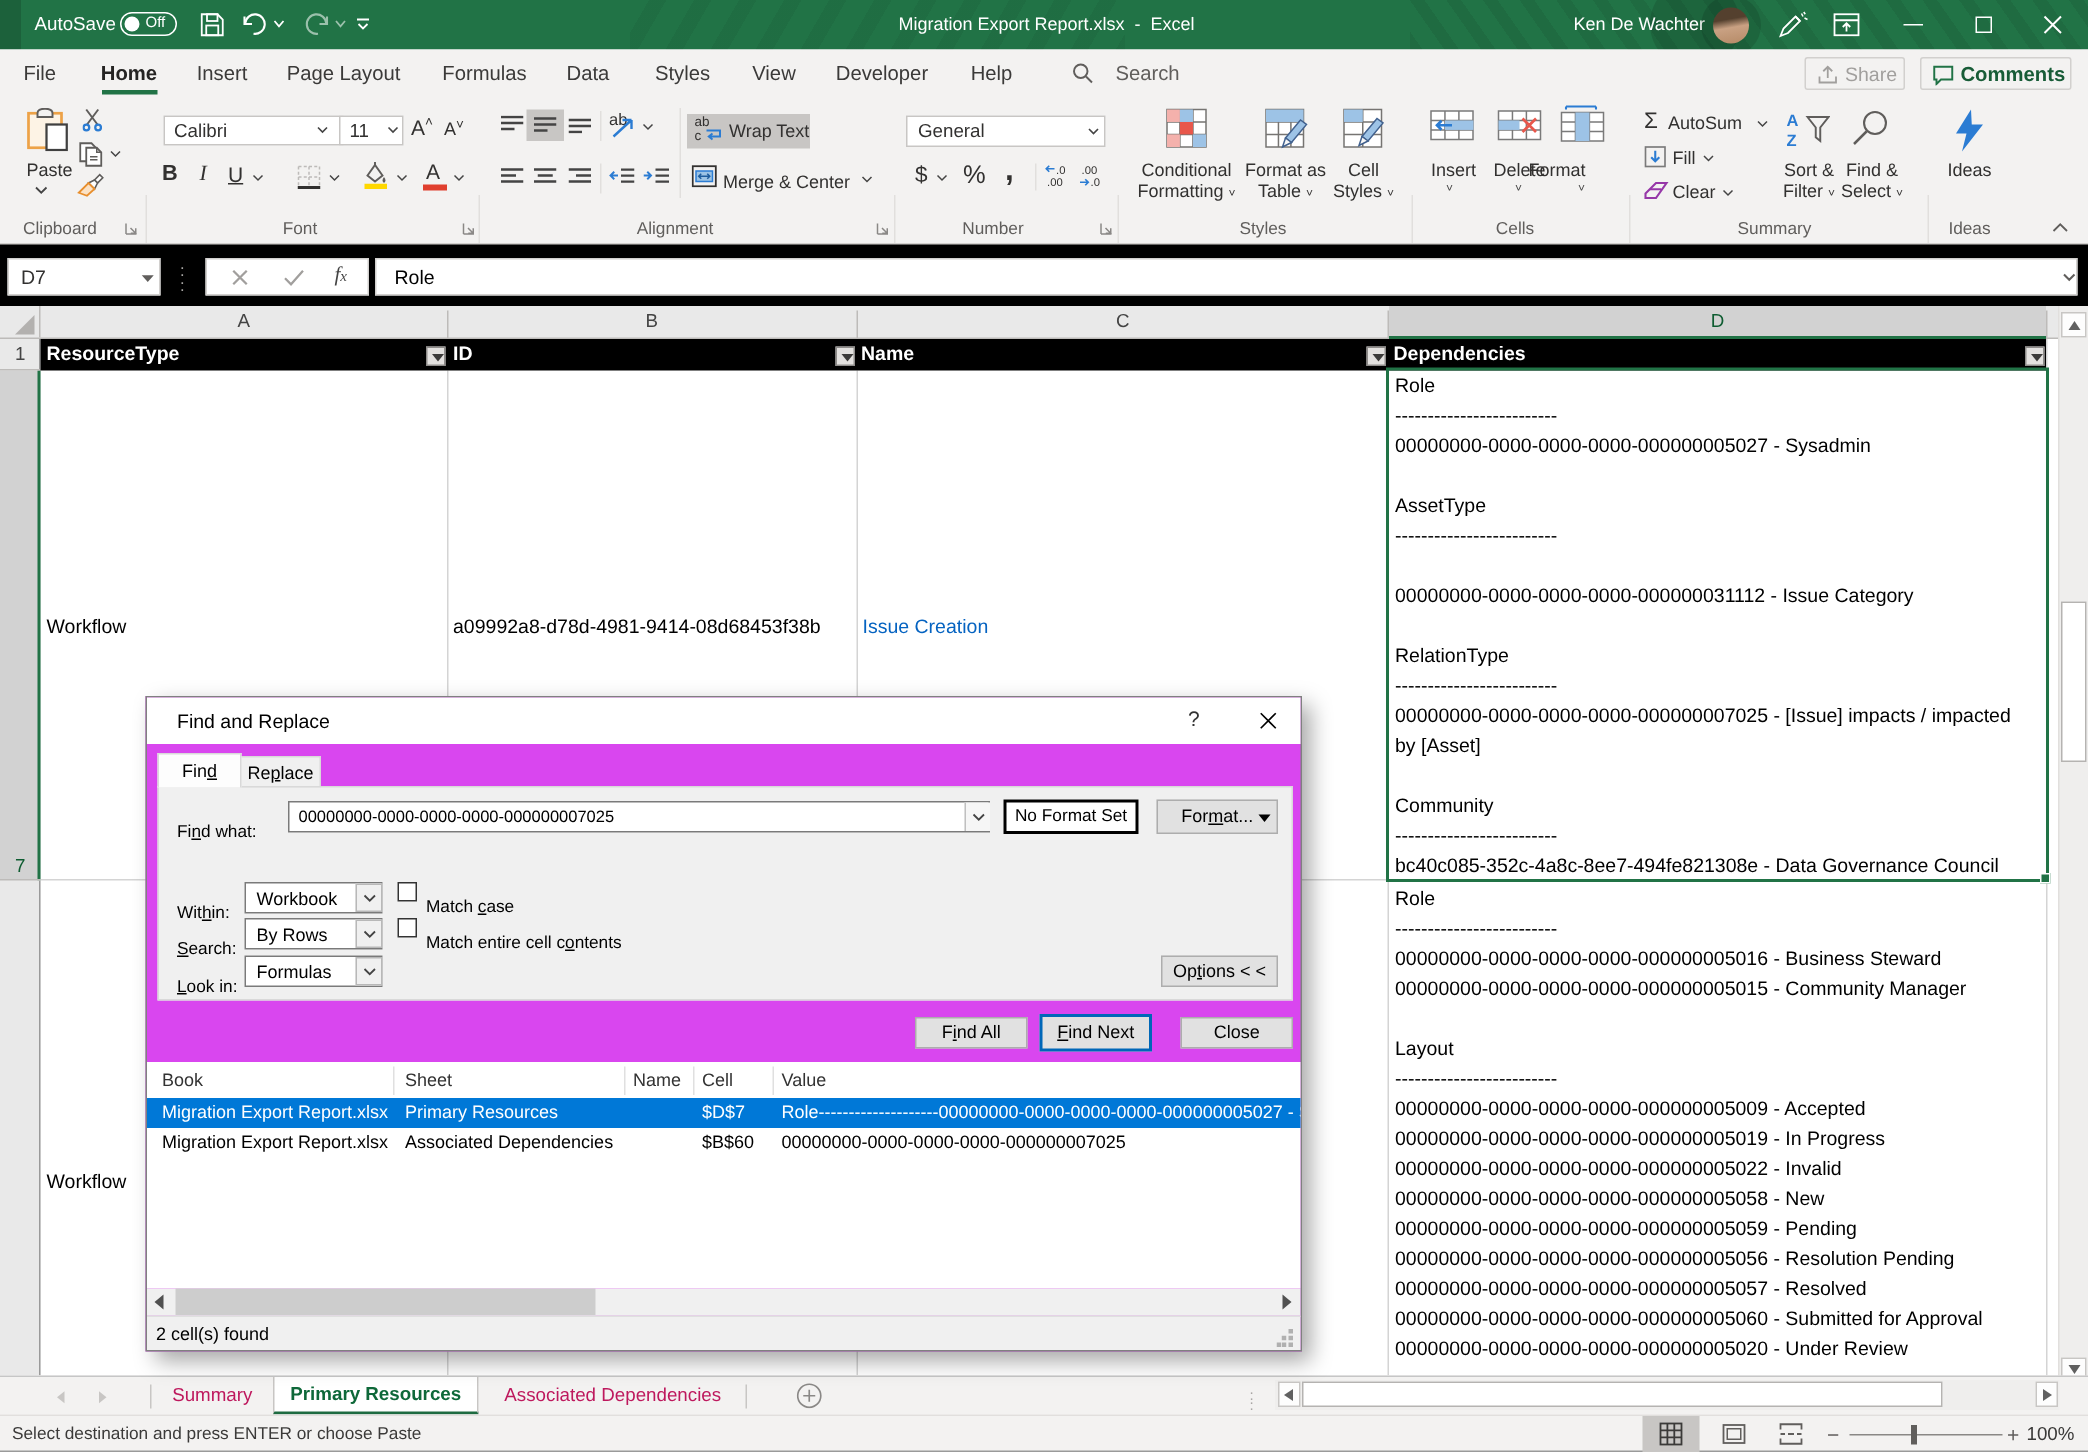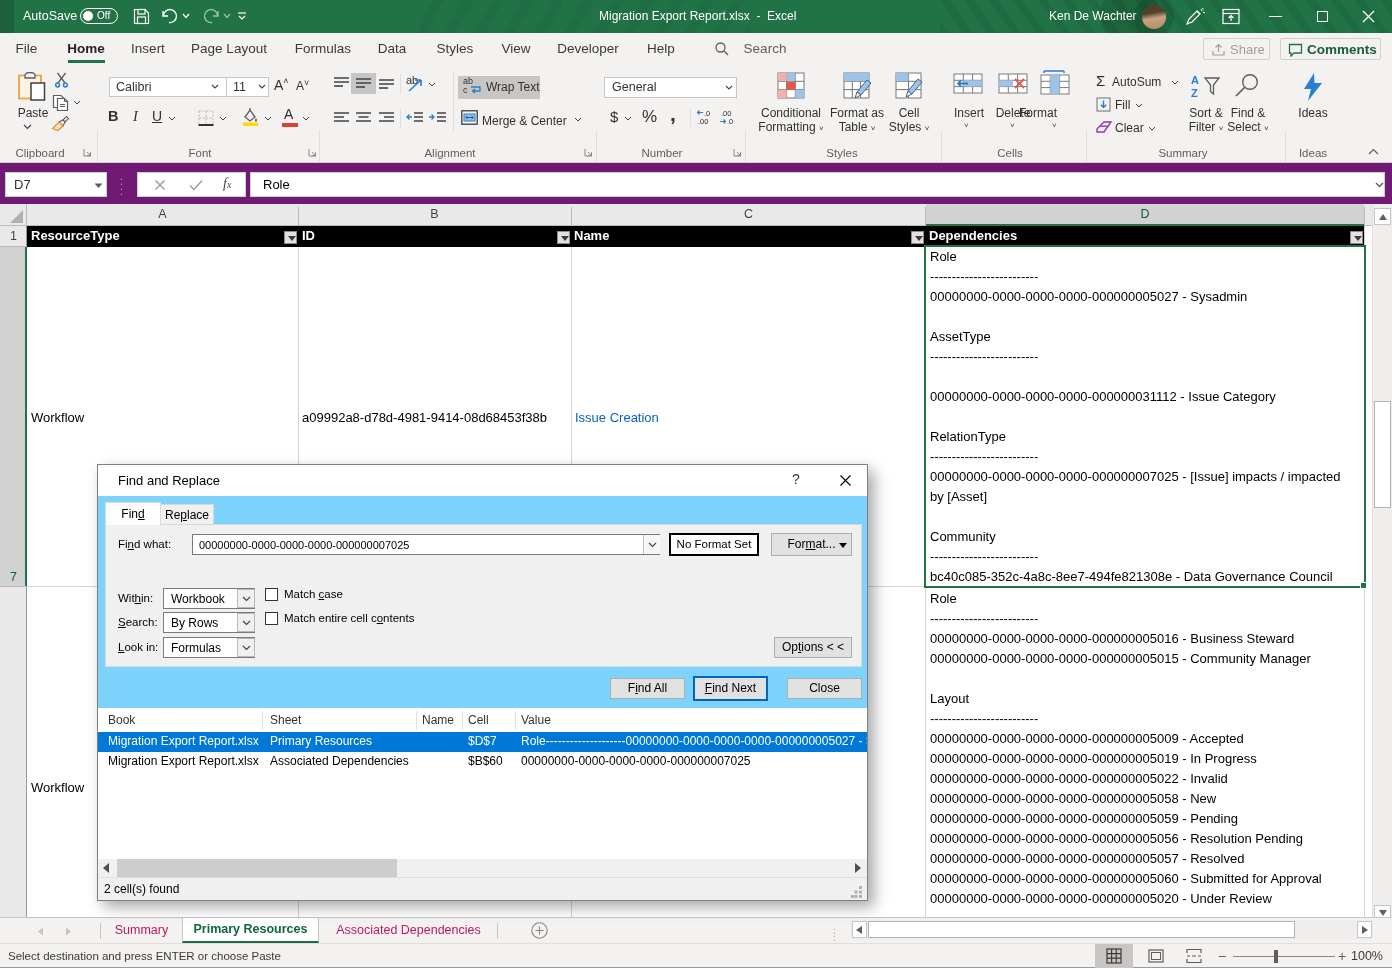--- a/index.html
+++ b/index.html
@@ -24,21 +24,21 @@
 .menu-item { top:0; height:31px; line-height:31px; font-size:13.5px; color:#3b3a39; text-align:center; }
 
 
 #ribbon { left:0; top:64px; width:1392px; height:98px; background:#f3f2f1; }
 .gsep { top:66px; width:1px; height:92px; background:#e1dfdd; position:absolute; }
 .glabel { top:82px; height:14px; font-size:11.5px; color:#605e5c; text-align:center; line-height:14px; }
 .rbtn-txt { font-size:12px; color:#323130; }
 .combo { background:#fff; border:1px solid #c8c6c4; font-size:12.5px; color:#323130; }
 
 
-#formularow { left:0; top:162px; width:1392px; height:42px; background:#701a75; border-top:1px solid #d2d0ce; }
+#formularow { left:0; top:162px; width:1392px; height:42px; background:#000000; border-top:1px solid #d2d0ce; }
 .fxbox { background:#fff; border:1px solid #d2d0ce; }
 
 
 #colheads { left:0; top:204px; width:1392px; height:22px; background:#e9e9e9; border-bottom:1px solid #bdbbb9; }
 .colletter { top:3px; font-size:12.5px; color:#444; text-align:center; }
 
 
 #grid { left:0; top:226px; width:1372px; height:691px; background:#fff; overflow:hidden; }
 .rowhead { left:0; width:27px; background:#e9e9e9; border-right:1px solid #9a9a9a; }
 .gl-v { width:1px; background:#d4d4d4; }
@@ -49,23 +49,23 @@
 .fbtn:after { content:""; position:absolute; left:2.5px; top:4px; width:0; height:0;
   border-left:4px solid transparent; border-right:4px solid transparent; border-top:5px solid #3b3a39; }
 
 
 #vscroll { left:1372px; top:204px; width:20px; height:713px; background:#efeeed; border-left:1px solid #e1dfdd;}
 #tabbar { left:0; top:917px; width:1392px; height:26px; background:#f3f2f1; border-top:1px solid #c6c6c6; }
 #statusbar { left:0; top:943px; width:1392px; height:25px; background:#f3f2f1; border-top:1px solid #e1dfdd; border-bottom:1px solid #9a9a9a; }
 .sheettab { top:0px; height:25px; line-height:25px; font-size:12.5px; color:#be185d; text-align:center; }
 
 
-#dialog { left:97px; top:464px; width:771px; height:437px; background:#7dd3fc;
+#dialog { left:97px; top:464px; width:771px; height:437px; background:#d946ef;
   border:1px solid #808080; box-shadow:6px 6px 14px rgba(0,0,0,0.35); }
-.dlg-lbl { font-size:11.5px; color:#000; }
+.dlg-lbl { font-size:11.5px; color:#000;margin-top:11px; }
 .dlg-btn { background:#e1e1e1; border:1px solid #adadad; font-size:12px; color:#000;
   text-align:center; }
 .dcombo { background:#fff; border:1px solid #7a7a7a; font-size:12px; color:#000; }
 .cb { width:13px; height:13px; background:#fff; border:1px solid #333; }
 u { text-decoration:underline; }
 </style>
 </head>
 <body>
 <div id="page">
 

